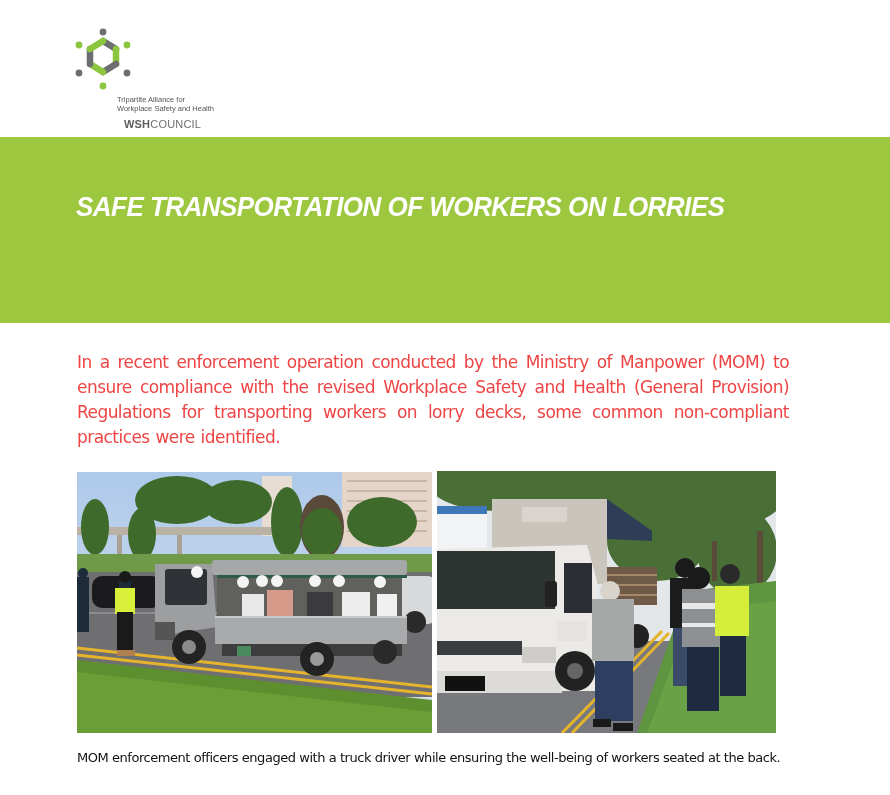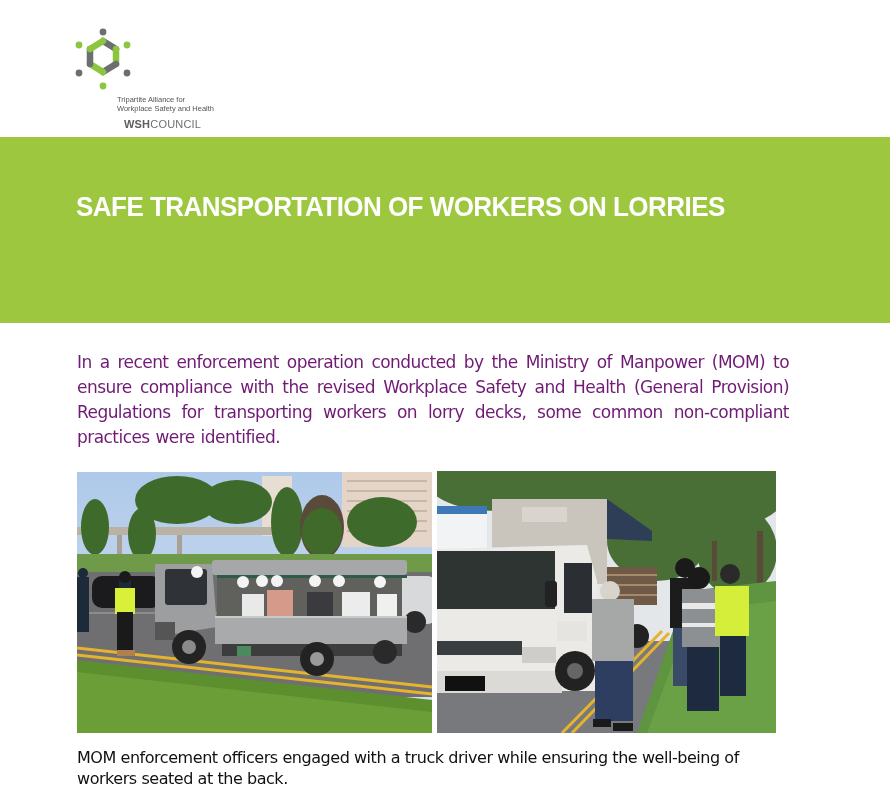--- a/index.html
+++ b/index.html
@@ -53,20 +53,21 @@
       white-space: nowrap;
       margin-left: 40px;
     }
     .banner {
       position: absolute;
       left: 0;
       top: 137px;
       width: 890px;
       height: 186px;
       background: #9dc73e;
+      font-style: italic;
     }
     .banner-title {
       position: absolute;
       left: 76px;
       top: 54px;
       margin: 0;
       font-family: "Liberation Sans", sans-serif;
       font-weight: 700;
       font-size: 28px;
       letter-spacing: -0.6px;
@@ -77,21 +78,21 @@
     }
     .intro {
       position: absolute;
       left: 77px;
       top: 350px;
       width: 712px;
       margin: 0;
       font-family: "DejaVu Sans", sans-serif;
       font-size: 17px;
       line-height: 25px;
-      color: #701a75;
+      color: #ef4444;
       text-align: justify;
       letter-spacing: -0.55px;
       word-spacing: 1px;
     }
     .photo {
       position: absolute;
       overflow: hidden;
     }
     .photo svg { display: block; }
     .photo-1 {
@@ -106,21 +107,21 @@
       width: 339px;
       height: 262px;
     }
     .caption {
       position: absolute;
       left: 77px;
       top: 747px;
       width: 710px;
       margin: 0;
       font-family: "DejaVu Sans", sans-serif;
-      font-size: 16px;
+      font-size: 13px;
       line-height: 21px;
       color: #111;
       letter-spacing: -0.45px;
     }
   </style>
 </head>
 <body>
 
 <div class="logo">
   <div class="logo-mark">

